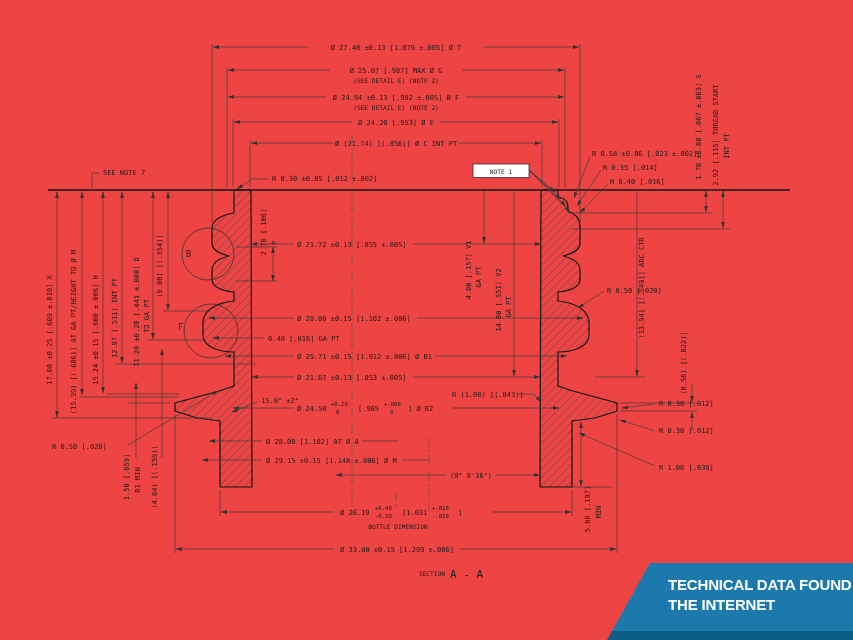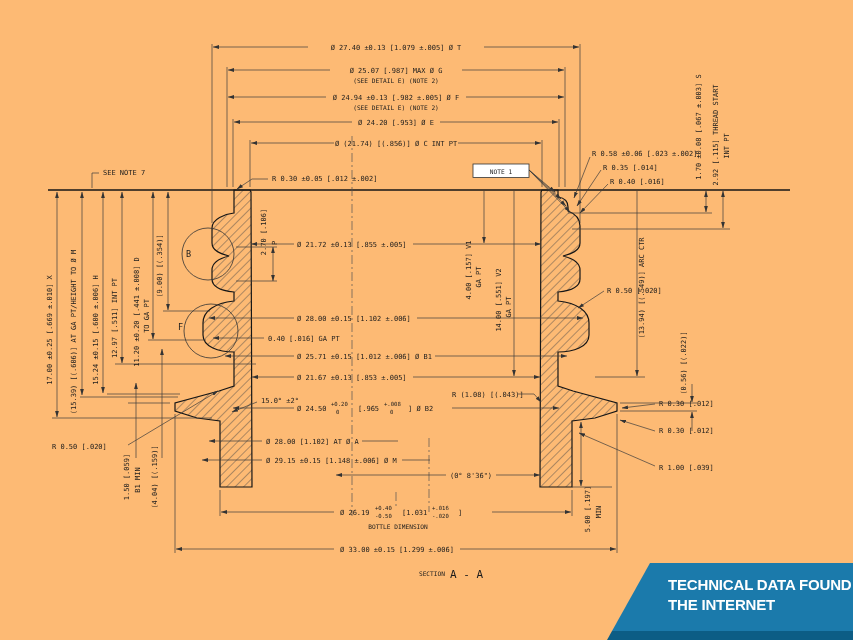--- a/index.html
+++ b/index.html
@@ -1,16 +1,16 @@
 <!DOCTYPE html>
 <html><head>
 <meta charset="utf-8">
 <style>
   html,body{margin:0;padding:0;background:#ffffff;}
-  .stage{position:relative;width:853px;height:640px;background:#fdba74;overflow:hidden;
+  .stage{position:relative;width:853px;height:640px;background:#ef4444;overflow:hidden;
          font-family:"DejaVu Sans Mono", monospace;}
   svg{position:absolute;left:0;top:0;}
   svg text{fill:#1c1c1c;font-family:"DejaVu Sans Mono", monospace;font-size:7px;}
   text.sub{font-size:6.2px;}
   text.tol{font-size:5.6px;}
   text.big{font-size:8.5px;}
   .banner{position:absolute;color:#ffffff;font-family:"Liberation Sans", sans-serif;
           font-weight:bold;}
   .banner-main{left:612px;top:563px;width:241px;height:68px;
           clip-path:polygon(38px 0,241px 0,241px 68px,0 68px);}

